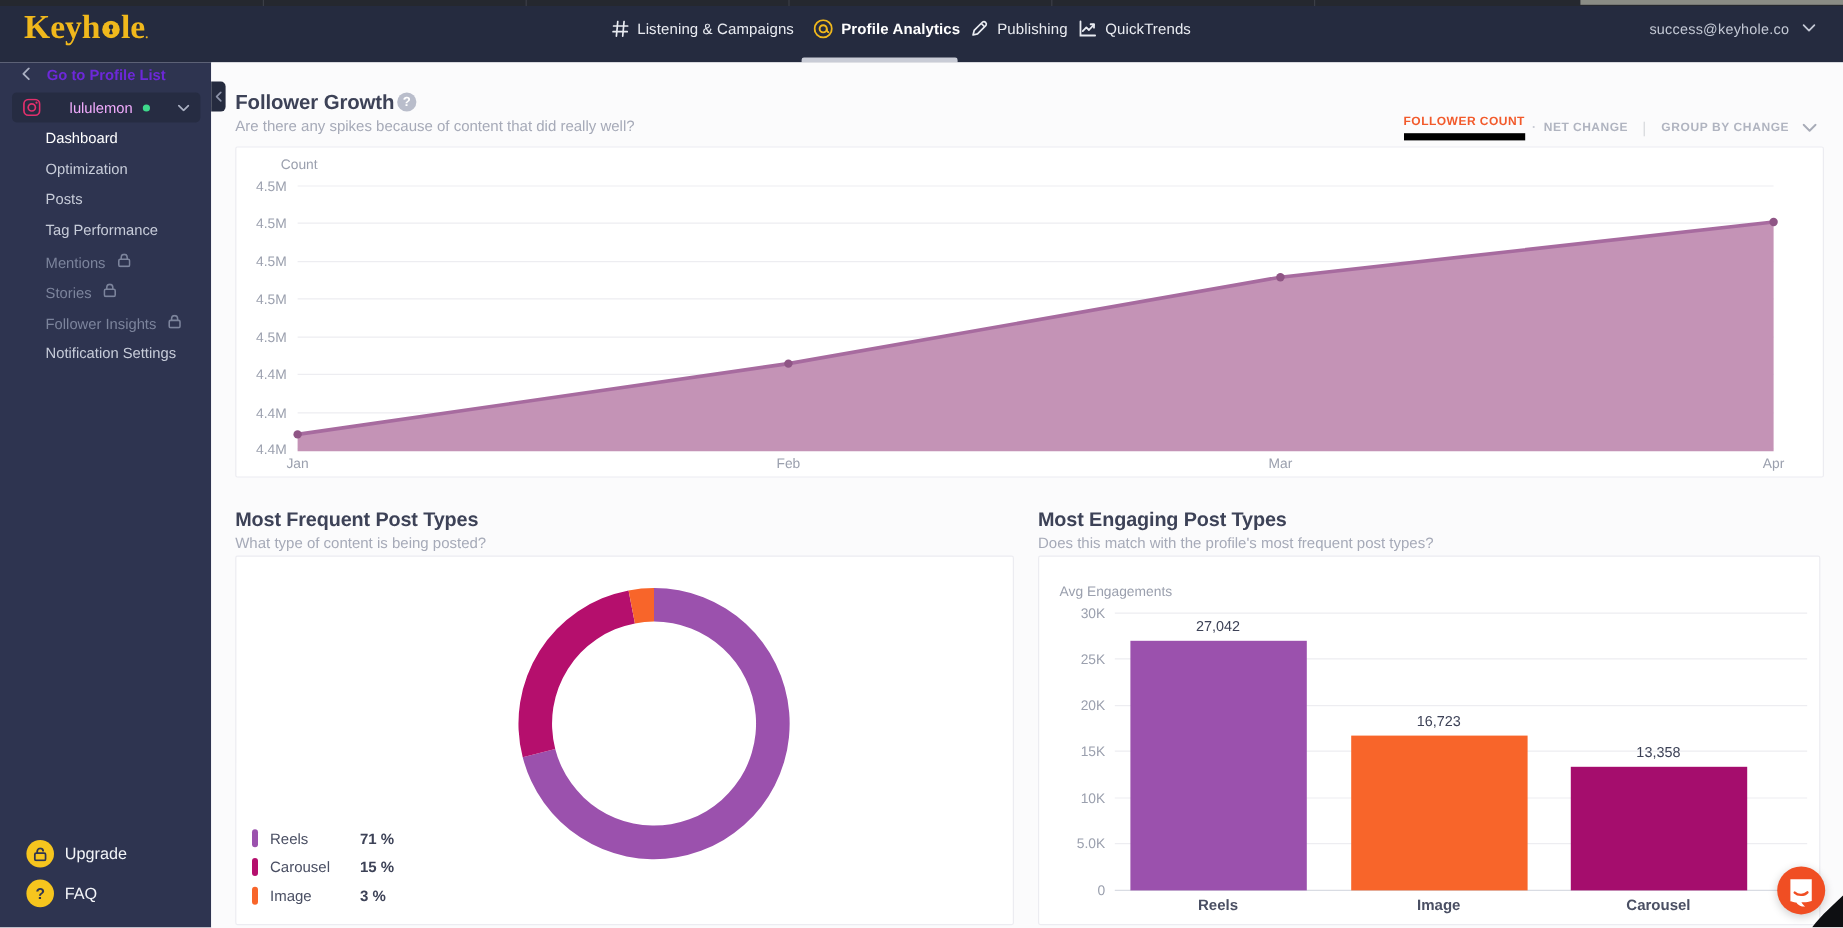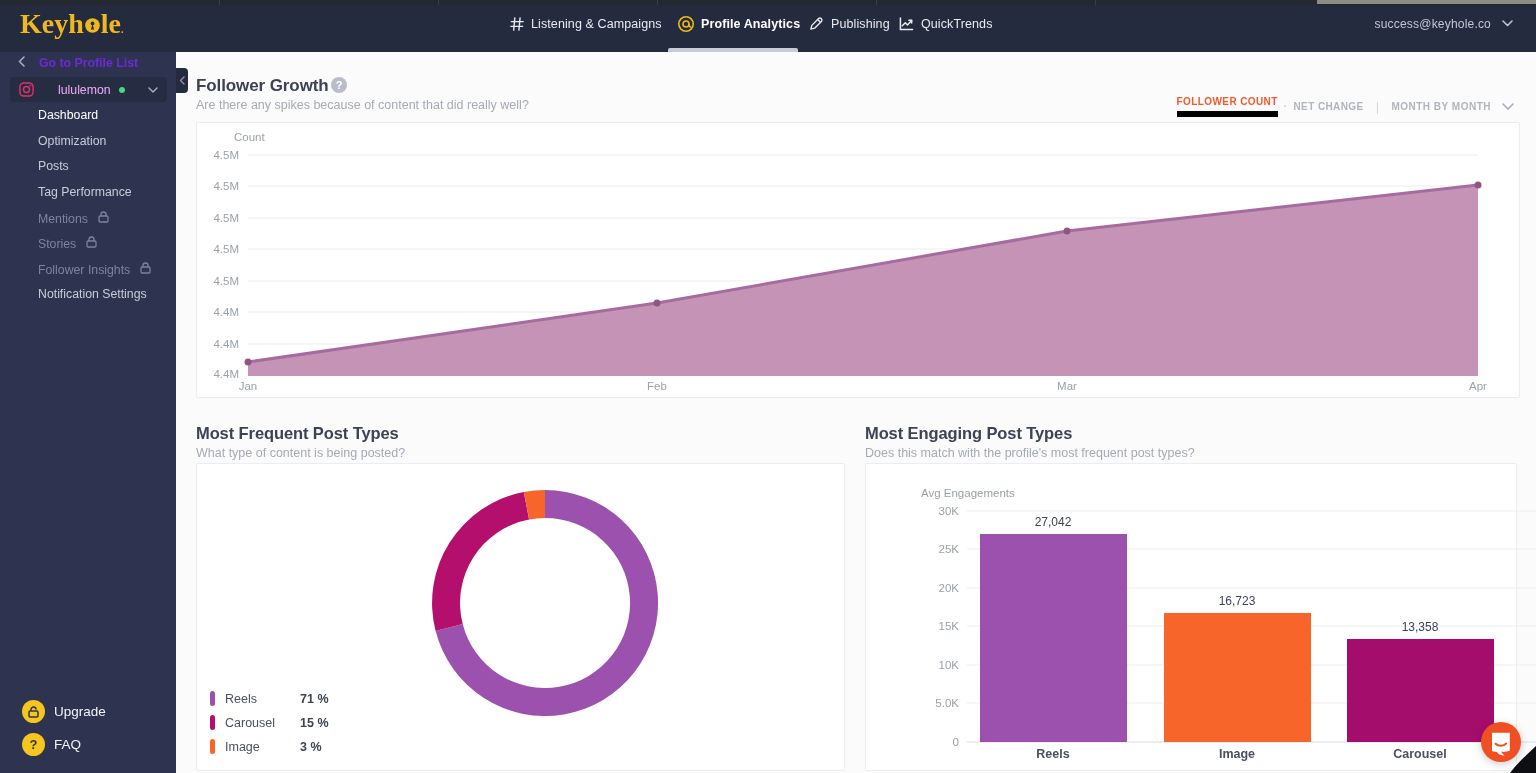--- a/index.html
+++ b/index.html
@@ -57,21 +57,21 @@
 
 #ctrl { right:22px; top:96px; display:flex; align-items:center; font-size:10px; font-weight:bold; letter-spacing:0.4px; color:#b0b4c0; }
 #ctrl .fc { color:#f25a2b; border-bottom:6px solid #000000; padding-bottom:4px; }
 #ctrl .d { margin:0 6px; color:#c5c8d2; }
 #ctrl .sep { color:#d8dade; font-weight:normal; margin:0 12px; font-size:13px; }
 #ctrl .gb { letter-spacing:0.5px; }
 #ctrl .chev { margin-left:11px; display:flex; }
 
 #chartcard { left:196px; top:122px; width:1324px; height:276px; }
 #freqcard { left:196px; top:463px; width:649px; height:308px; }
-#engcard { left:865px; top:463px; width:652px; height:308px;padding-left:38px; }
+#engcard { left:865px; top:463px; width:652px; height:308px; }
 
 #mf-title { left:196px; top:424px; font-size:16.5px; }
 #mf-sub { left:196px; top:446px; }
 #me-title { left:865px; top:424px; font-size:16.5px; }
 #me-sub { left:865px; top:446px; }
 
 .leg { position:absolute; display:flex; align-items:center; font-size:12.5px; color:#4a4f63; }
 .leg .bar { width:5px; height:15px; border-radius:2.5px; margin-right:10px; }
 .leg .val { position:absolute; left:90px; font-weight:bold; color:#3d4257; white-space:nowrap; }
 
@@ -177,21 +177,21 @@
 
 <h1 class="abs t" id="fg-title">Follower Growth</h1>
 <div class="abs" id="qmark">?</div>
 <div class="abs sub" id="fg-sub">Are there any spikes because of content that did really well?</div>
 
 <div class="abs" id="ctrl">
   <span class="fc">FOLLOWER COUNT</span>
     <span class="d">·</span>
     <span>NET CHANGE</span>
     <span class="sep">|</span>
-    <span class="gb">MONTH BY MONTH</span>
+    <span class="gb">GROUP BY CHANGE</span>
   <span class="chev">
       <svg width="12" height="8" viewBox="0 0 12 8">
         <path d="M1 1 l5 5 L11 1" stroke="#a8acb8" stroke-width="1.6" fill="none" stroke-linecap="round" stroke-linejoin="round"></path>
       </svg>
     </span>
 </div>
 
 <div class="card" id="chartcard">
 <svg width="1322" height="274" viewBox="0 0 1322 274">
   <text x="37" y="18" font-size="11.5" fill="#9ba0ae">Count</text>

